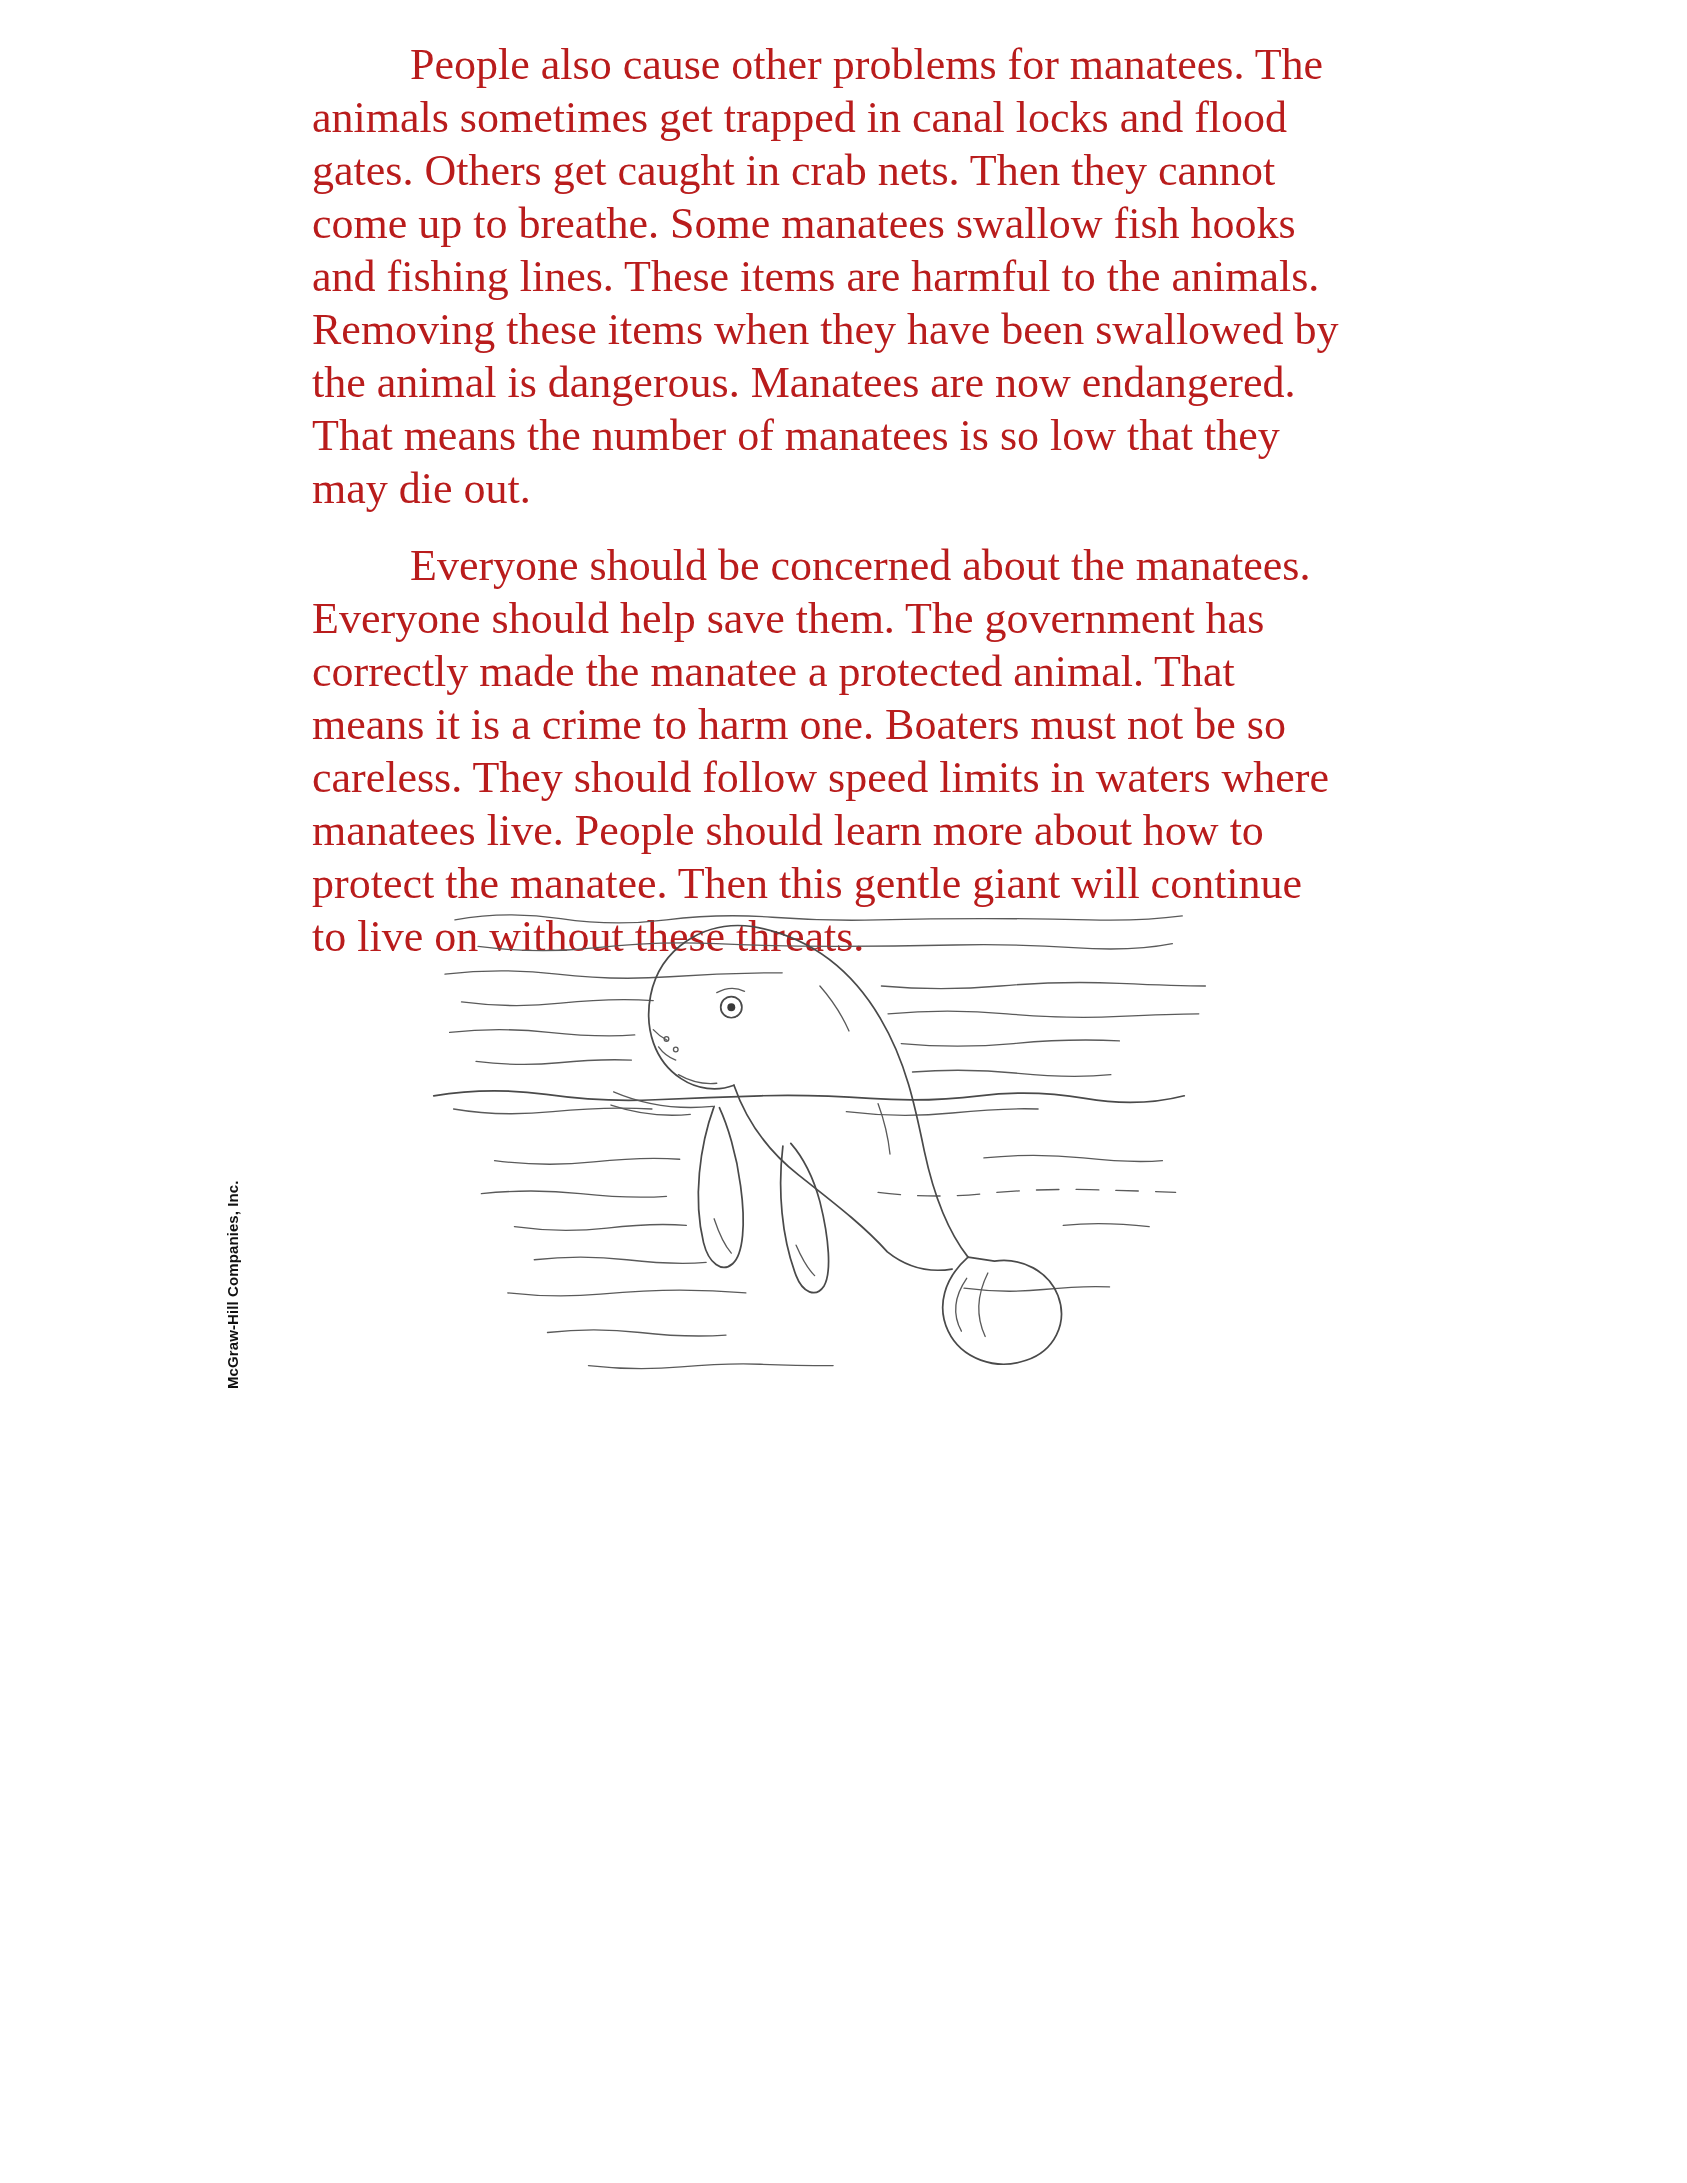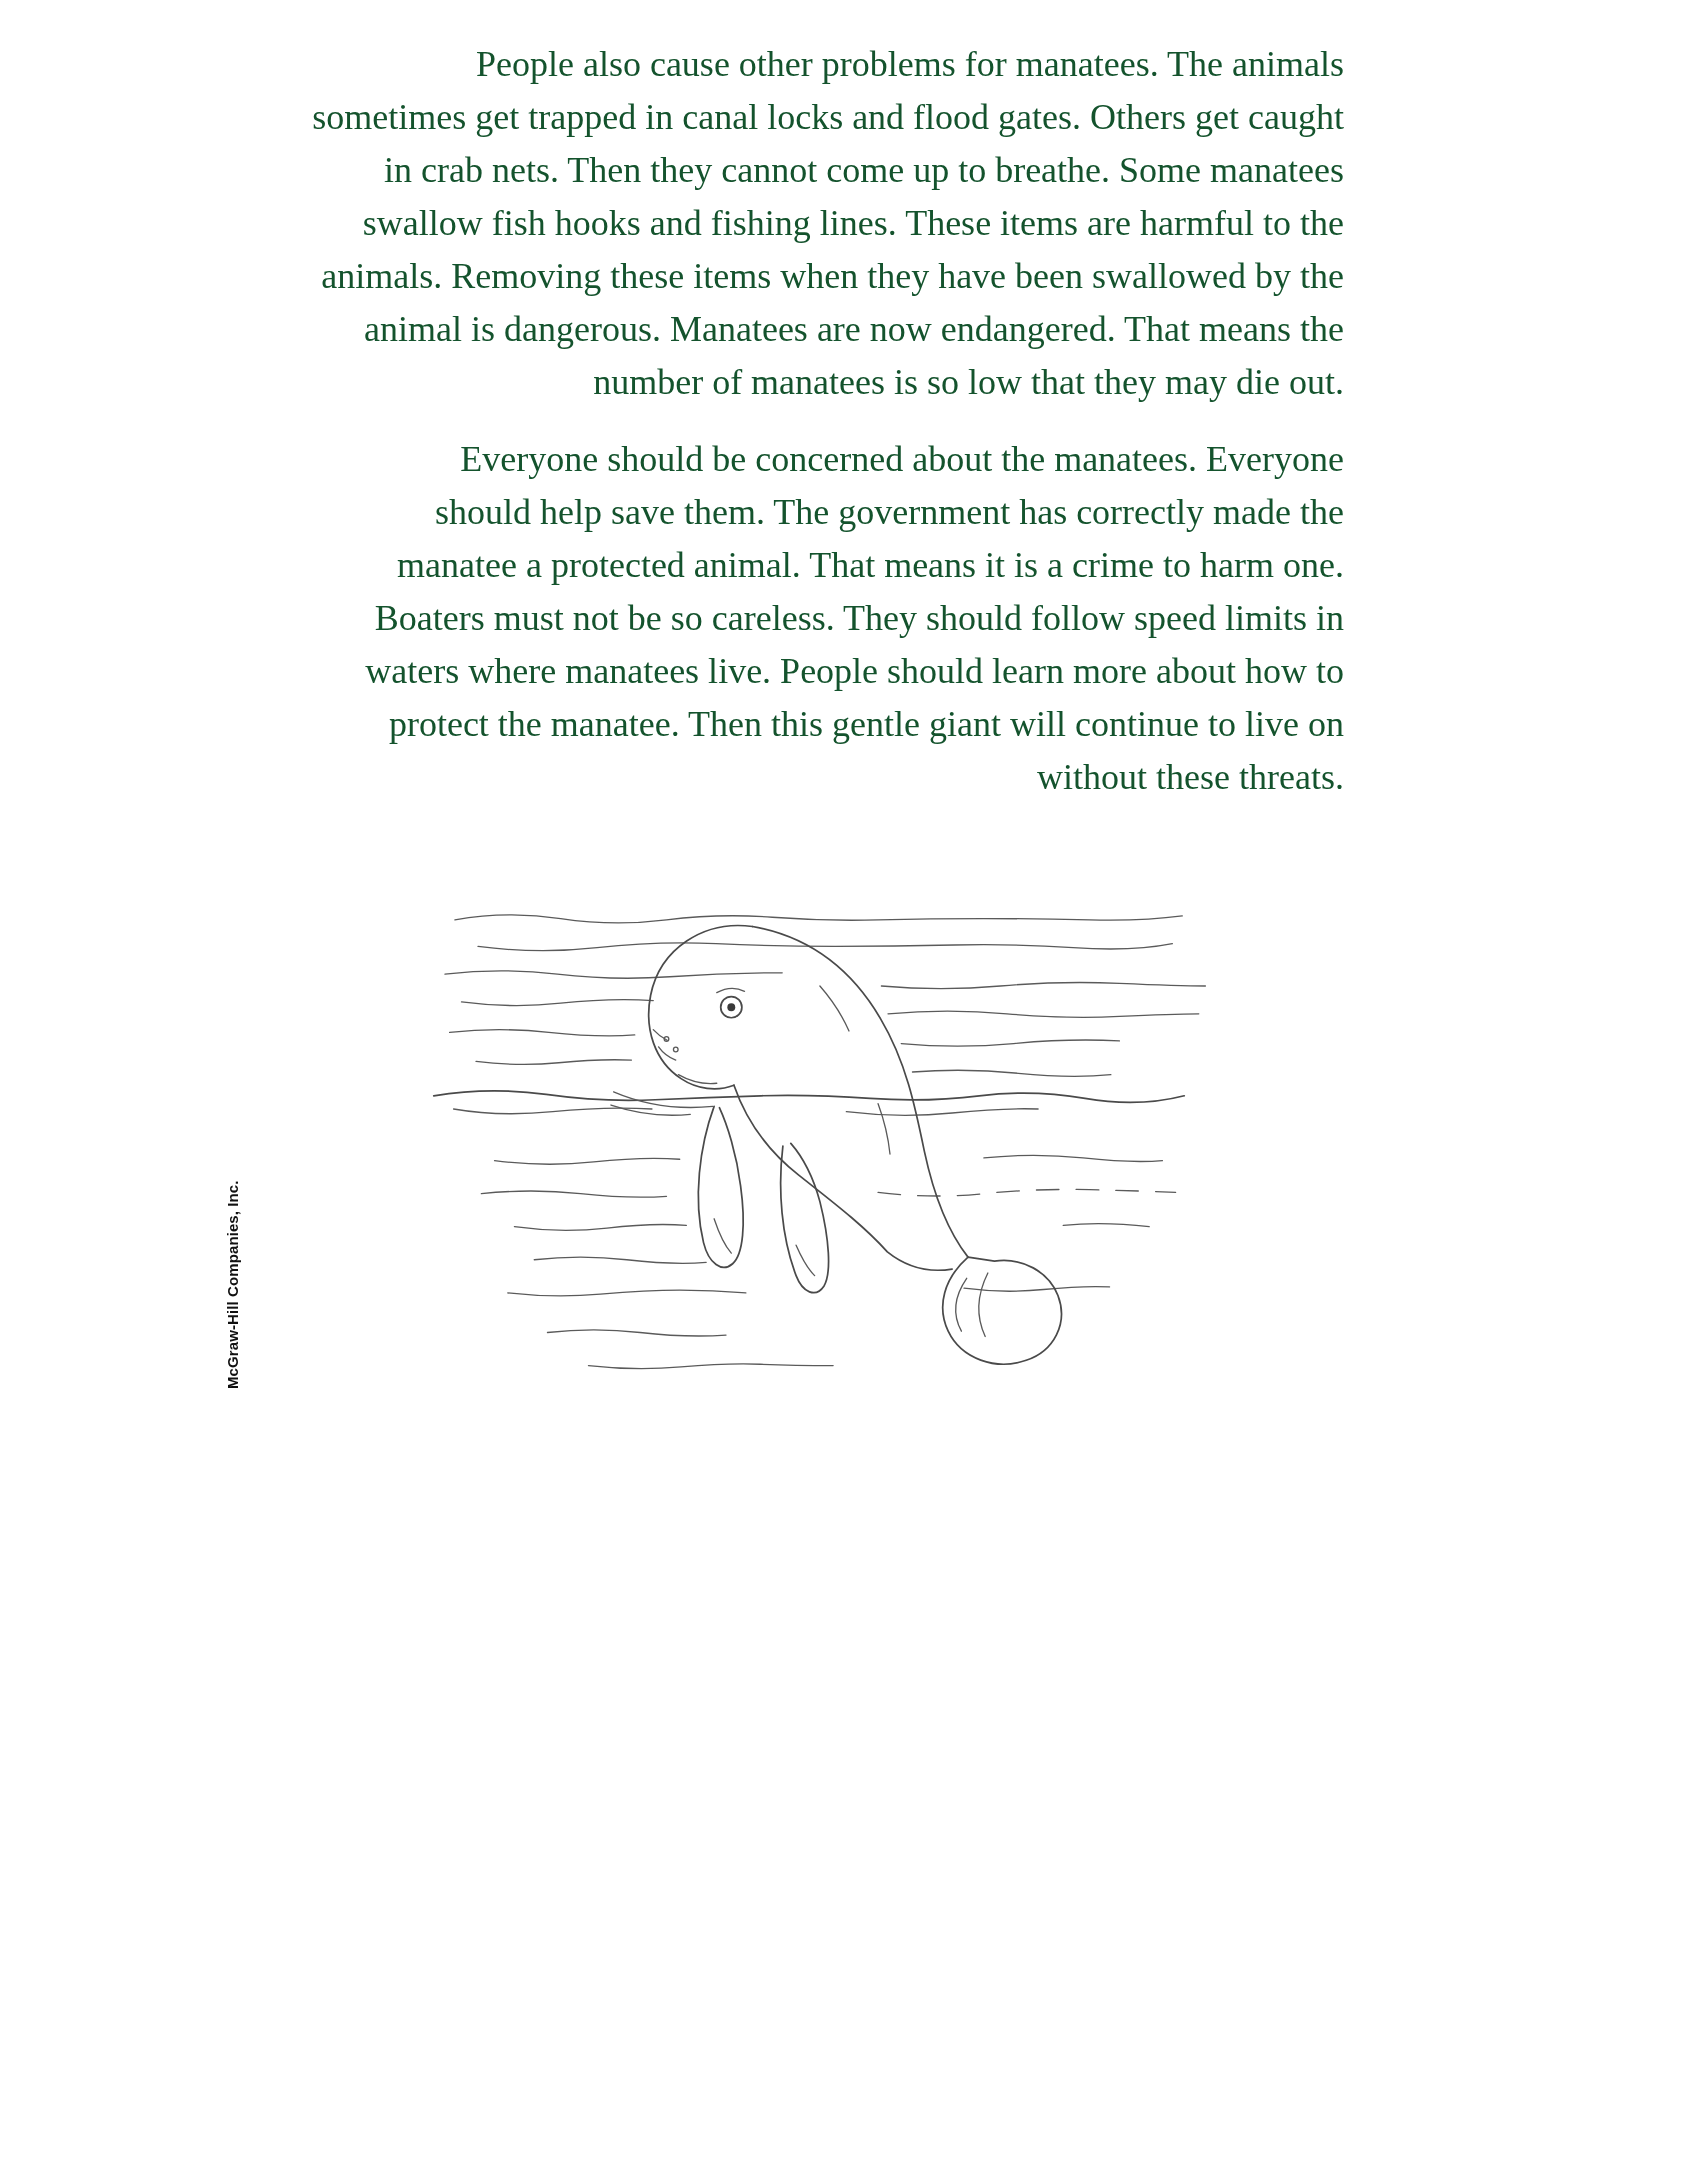--- a/index.html
+++ b/index.html
@@ -13,24 +13,24 @@
     height: 2183px;
     background: #ffffff;
     overflow: hidden;
     font-family: "Liberation Serif", serif;
   }
   .text-block {
     position: absolute;
     left: 312px;
     top: 38px;
     width: 1032px;
-    color: #14532d;
-    font-size: 36px;
+    color: #b91c1c;
+    font-size: 44px;
     line-height: 53px;
-    text-align: right;
+    text-align: left;
   }
   .para {
     margin: 0 0 24px 0;
     text-indent: 98px;
   }
   .credit {
     position: absolute;
     left: 224px;
     top: 1389px;
     transform: rotate(-90deg);

